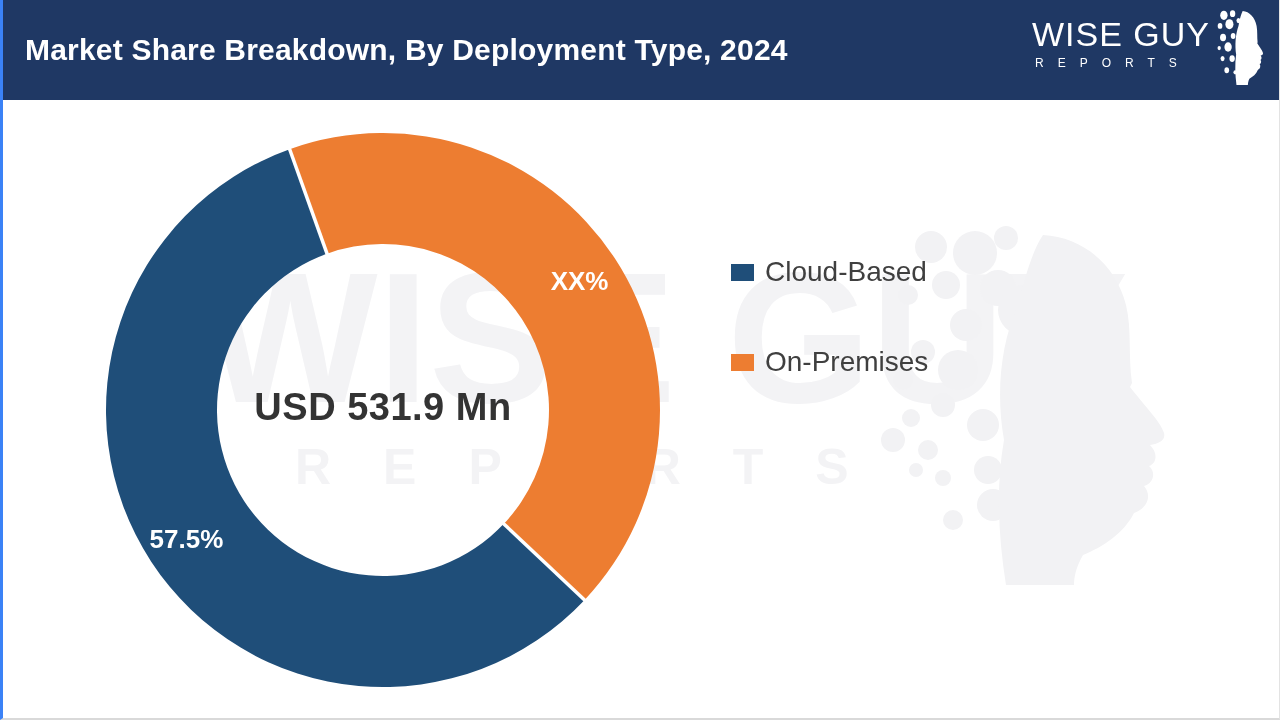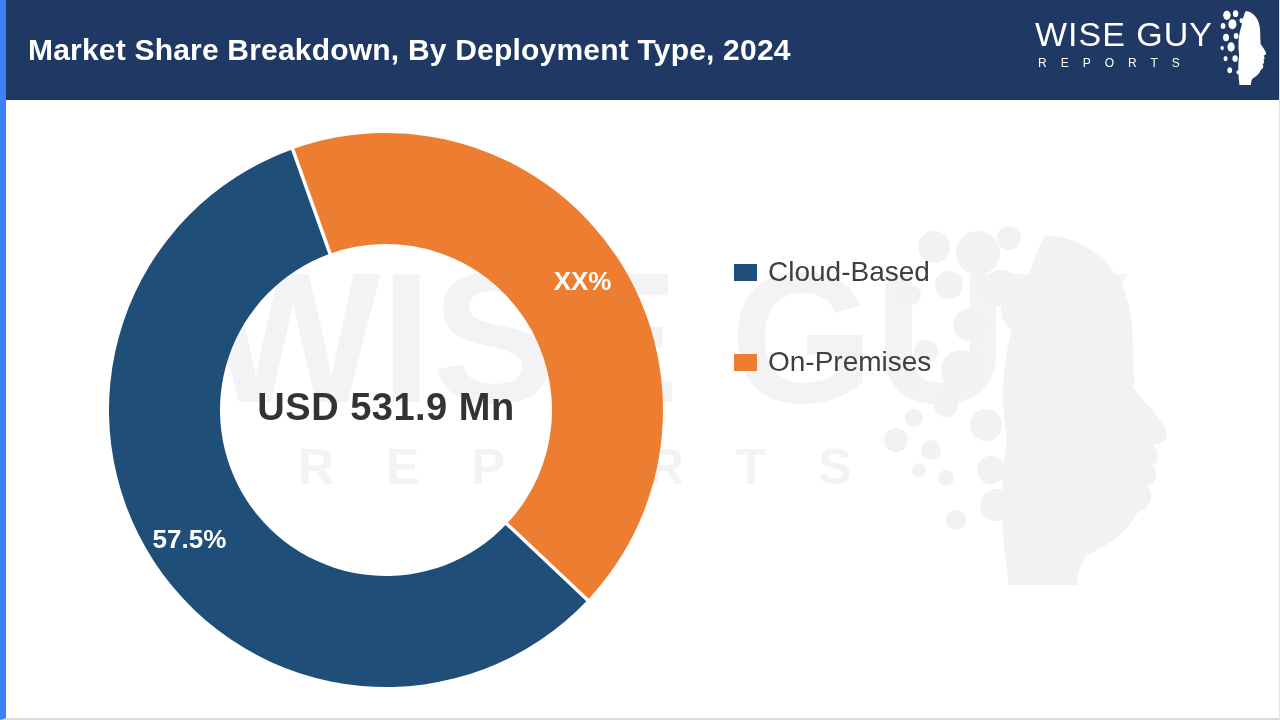--- a/index.html
+++ b/index.html
@@ -9,21 +9,21 @@
     --center-text:#333333;
     --legend-text:#3f3f3f;
     --slice-label-text:#ffffff;
   }
   *{margin:0;padding:0;box-sizing:border-box;}
   html,body{width:1280px;height:720px;}
   body{font-family:"Liberation Sans", sans-serif;background:#fff;}
   .page{
     position:relative;width:1280px;height:720px;overflow:hidden;
     background:var(--page-bg);
-    border-left:6px solid #3b82f6;border-right:1px solid #e3e3e3;border-bottom:2px solid #d9d9d9;
+    border-left:3px solid #3b82f6;border-right:1px solid #e3e3e3;border-bottom:2px solid #d9d9d9;
   }
   
   .header{
     position:absolute;left:0;top:0;width:1280px;height:100px;
     background:var(--header-bg);display:flex;align-items:center;
   }
   .title{
     color:#ffffff;font-size:30px;font-weight:700;letter-spacing:0.2px;
     padding-left:22px;white-space:nowrap;
   }

